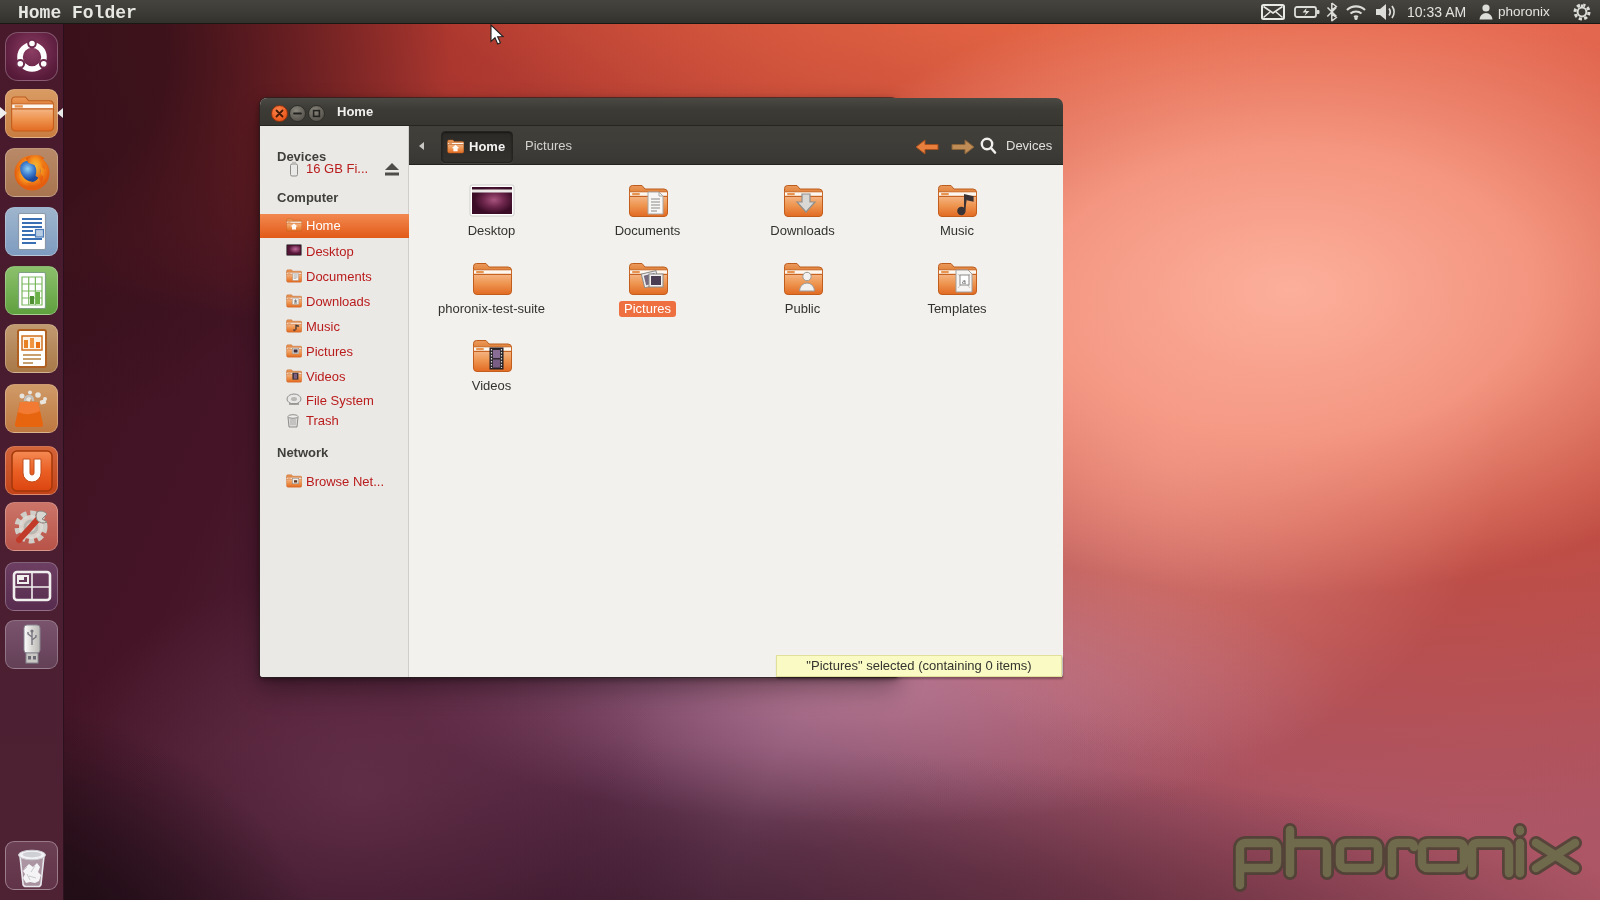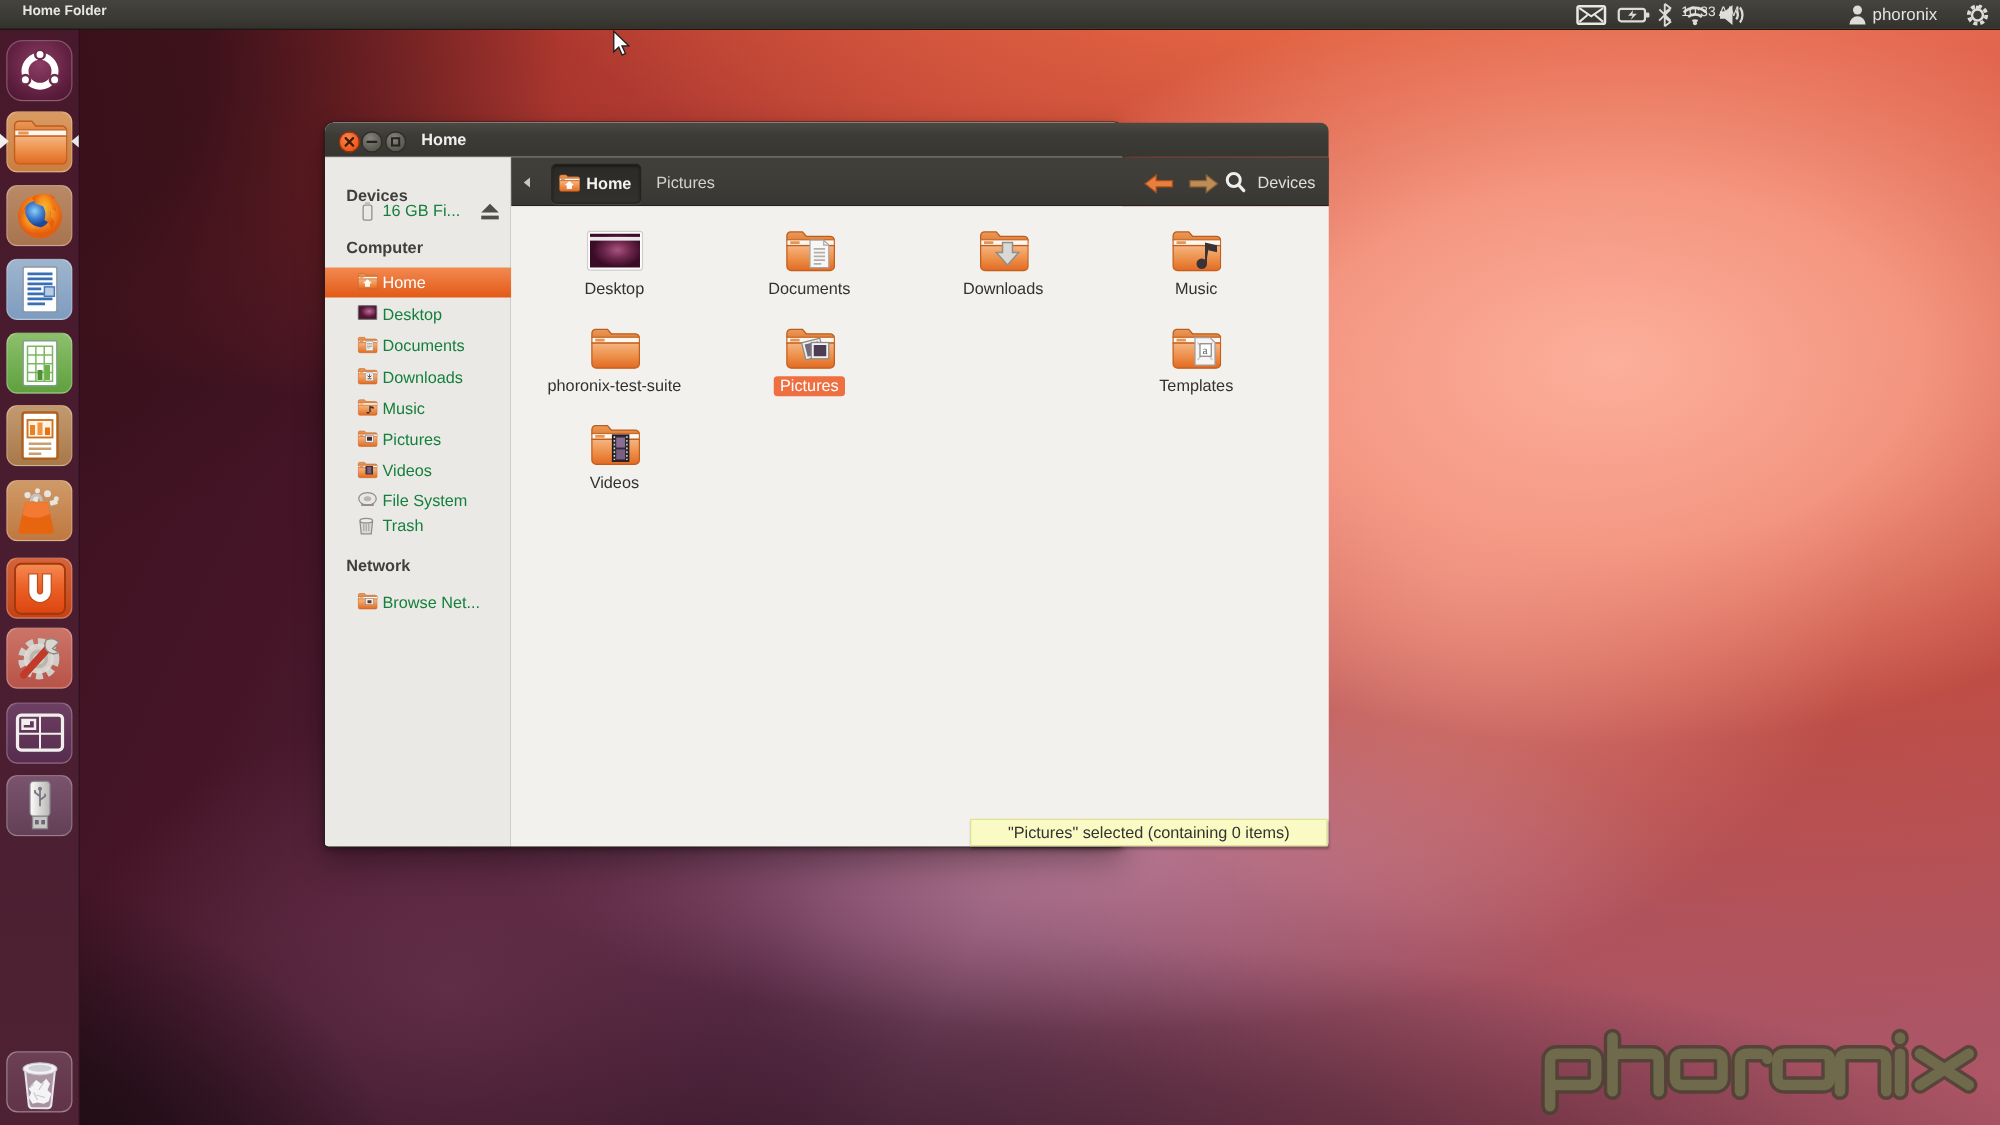--- a/index.html
+++ b/index.html
@@ -14,38 +14,38 @@
 radial-gradient(ellipse 1100px 460px at 520px 1100px, rgba(60,24,44,.4) 0%, rgba(60,24,44,0) 100%),
 radial-gradient(ellipse 310px 220px at 360px 790px, rgba(106,52,78,.85) 0%, rgba(106,52,78,0) 100%),
 radial-gradient(ellipse 470px 135px at 870px 690px, rgba(192,132,162,.72) 0%, rgba(192,132,162,0) 100%),
 radial-gradient(ellipse 1150px 220px at 550px 960px, rgba(40,13,29,.8) 0%, rgba(40,13,29,.45) 55%, rgba(40,13,29,0) 100%),
 radial-gradient(ellipse 1150px 680px at 1380px 150px, rgba(208,82,58,.97) 0%, rgba(199,74,56,.85) 52%, rgba(199,74,56,0) 100%),
 radial-gradient(ellipse 1500px 430px at 880px -70px, rgba(194,58,45,.97) 0%, rgba(178,50,41,.68) 60%, rgba(160,40,40,0) 100%),
 radial-gradient(ellipse 920px 570px at 1690px 990px, rgba(173,86,102,.97) 0%, rgba(173,86,102,0) 100%),
 linear-gradient(115deg, #390f1b 0%, #451527 22%, #572440 40%, #653352 48%, #8b5573 56%, #a65365 80%, #ad5463 100%);}
 #panel{position:absolute;left:0;top:0;width:1600px;height:24px;
 background:linear-gradient(#45443e,#3a3934 65%,#32312c);border-bottom:1px solid #191813;box-sizing:border-box;color:#e6e6e2;}
-#panel .ttl{position:absolute;left:18px;top:3px;font-size:11px;font-weight:bold;}
+#panel .ttl{position:absolute;left:18px;top:3px;font-size:18px;font-weight:bold;font-family:Liberation Mono, monospace;}
 .tray{position:absolute;top:0;height:24px;color:#e3e3df;}
 #launcher{position:absolute;left:0;top:24px;width:64px;height:876px;
 background:linear-gradient(180deg,#47192b,#4a1c2f 45%,#4e2133);border-right:1px solid rgba(15,4,12,.5);box-sizing:border-box;}
 .tile{position:absolute;left:5px;width:53px;height:49px;border-radius:9px;border:1px solid rgba(255,255,255,.25);box-sizing:border-box;overflow:hidden;}
 .tile svg{position:absolute;left:50%;top:50%;transform:translate(-50%,-50%);}
 #win{position:absolute;left:260px;top:98px;width:638px;height:579px;border-radius:7px 7px 3px 3px;
 box-shadow:0 0 0 1px rgba(38,32,30,.65),0 2px 6px rgba(0,0,0,.45),0 12px 26px rgba(0,0,0,.33);background:#f2f1ee;}
 #tbar{position:absolute;left:0;top:0;width:803px;height:28px;border-radius:7px 7px 0 0;
 background:linear-gradient(#4a4943,#3c3b36 40%,#373631);border-bottom:1px solid #26251f;box-sizing:border-box;}
 #tbar .t{position:absolute;left:77px;top:6px;font-size:13px;font-weight:bold;color:#f1f0ee;}
 .wbtn{position:absolute;top:6.5px;width:17px;height:17px;border-radius:50%;box-sizing:border-box;}
 #toolbar{position:absolute;left:149px;top:28px;width:654px;height:39px;
 background:linear-gradient(#413f3a,#38373200 140%),linear-gradient(#403e39,#343330);border-bottom:1px solid #23221e;box-sizing:border-box;}
 #sidebar{position:absolute;left:0;top:28px;width:149px;height:551px;background:#ebe9e6;border-right:1px solid #d0cecb;box-sizing:border-box;border-radius:0 0 0 3px;}
 #main{position:absolute;left:149px;top:67px;width:654px;height:512px;background:#f2f1ee;border-radius:0 0 3px 0;}
 .hdr{position:absolute;left:17px;font-size:13px;font-weight:bold;color:#3f3f3b;}
-.srow{position:absolute;left:0;width:149px;height:24px;font-size:13px;color:#15803d;}
+.srow{position:absolute;left:0;width:149px;height:24px;font-size:13px;color:#b91c1c;}
 .srow .ic{position:absolute;left:26px;top:4px;}
 .srow .tx{position:absolute;left:46px;top:4px;white-space:nowrap;}
 .item{position:absolute;width:150px;text-align:center;}
 .item .cap{font-size:13px;color:#32322e;margin-top:5px;line-height:16px;}
 .item svg{display:block;margin:0 auto;}
 #tip{position:absolute;left:516px;top:557px;width:266px;height:20px;background:#fafac5;border:1px solid #e0e09a;
 box-shadow:1px 2px 2px rgba(0,0,0,.3);font-size:13px;color:#33332f;padding:0 9px;line-height:20px;text-align:center;white-space:nowrap;}
 </style></head>
 <body>
 <div id="stage">
@@ -112,21 +112,21 @@
           <path d="M4,10 a13,13 0 0 1 18,0" stroke-width="2.2"></path>
           <path d="M7.5,13.5 a8.5,8.5 0 0 1 11,0" stroke-width="2.2"></path>
           <path d="M11,17 a4,4 0 0 1 4,0" stroke-width="2.2"></path>
         </g>
         <circle cx="13" cy="18.5" r="1.6" fill="#dcdcd8"></circle>
       </svg>
 <svg class="tray" style="left:1373px" width="26" height="24" viewBox="0 0 26 24">
         <path d="M3,9 h4 l6,-5 v16 l-6,-5 h-4 z" fill="#dcdcd8"></path>
         <path d="M16,8.5 a6,6 0 0 1 0,7 M19,6 a10,10 0 0 1 0,12" stroke="#dcdcd8" stroke-width="1.8" fill="none"></path>
       </svg>
-<div class="tray" style="left:1345px;top:4px;font-size:11px">10:33 AM</div>
+<div class="tray" style="left:1407px;top:4px;font-size:14px">10:33 AM</div>
 <svg class="tray" style="left:1477px" width="18" height="24" viewBox="0 0 18 24">
         <circle cx="9" cy="8" r="3.6" fill="#dcdcd8"></circle>
         <path d="M2.5,19.5 a6.5,6.5 0 0 1 13,0 z" fill="#dcdcd8"></path>
       </svg>
 <div class="tray" style="left:1498px;top:4px;font-size:13.5px">phoronix</div>
 <svg class="tray" style="left:1570px" width="24" height="24" viewBox="0 0 24 24">
         <circle cx="12" cy="12" r="7" fill="none" stroke="#dcdcd8" stroke-width="3" stroke-dasharray="3.2 2.3"></circle>
         <circle cx="12" cy="12" r="4.4" fill="none" stroke="#dcdcd8" stroke-width="2"></circle>
         <rect x="10.8" y="2" width="2.4" height="5" fill="#3a3934"></rect>
         <rect x="10.8" y="4.5" width="2.4" height="3" fill="#dcdcd8"></rect>
@@ -449,20 +449,28 @@
             <use href="#folder"></use>
 <g transform="rotate(-14 23 18)">
               <rect x="15" y="10" width="15" height="14" fill="#efeeec" stroke="#8a8987"></rect>
               <rect x="17" y="12" width="11" height="10" fill="#746a80"></rect>
             </g>
 <rect x="21" y="12" width="14" height="13" fill="#f2f1ef" stroke="#8a8987"></rect>
             <rect x="23" y="14" width="10" height="9" fill="#4b3d52"></rect>
           </svg>
 <div class="cap"><span style="background:#ee7040;color:#fff;border-radius:3px;padding:0 5px;display:inline-block">Pictures</span></div>
         </div>
+<div class="item" style="left:318.5px;top:97px">
+          <svg width="40" height="34" viewBox="0 0 40 34">
+            <use href="#folder"></use>
+<circle cx="24" cy="14.5" r="4.2" fill="#f2f1ef" stroke="#9a9996"></circle>
+            <path d="M16.5,29 a7.5,8 0 0 1 15,0 z" fill="#f2f1ef" stroke="#9a9996"></path>
+          </svg>
+<div class="cap">Public</div>
+        </div>
 <div class="item" style="left:473px;top:97px">
           <svg width="40" height="34" viewBox="0 0 40 34">
             <use href="#folder"></use>
 <path d="M19,8 h12 l4,4 v18 h-16 z" fill="#f6f5f3" stroke="#a09f9c"></path>
             <path d="M21,12 l12,14 M21,26 l12,-14" stroke="#c8c7c4" stroke-width="1"></path>
             <rect x="23" y="13" width="9" height="10" fill="#fff" stroke="#8a8987"></rect>
             <text x="25" y="21.5" font-size="9" fill="#555" font-family="Liberation Serif">a</text>
           </svg>
 <div class="cap">Templates</div>
         </div>

